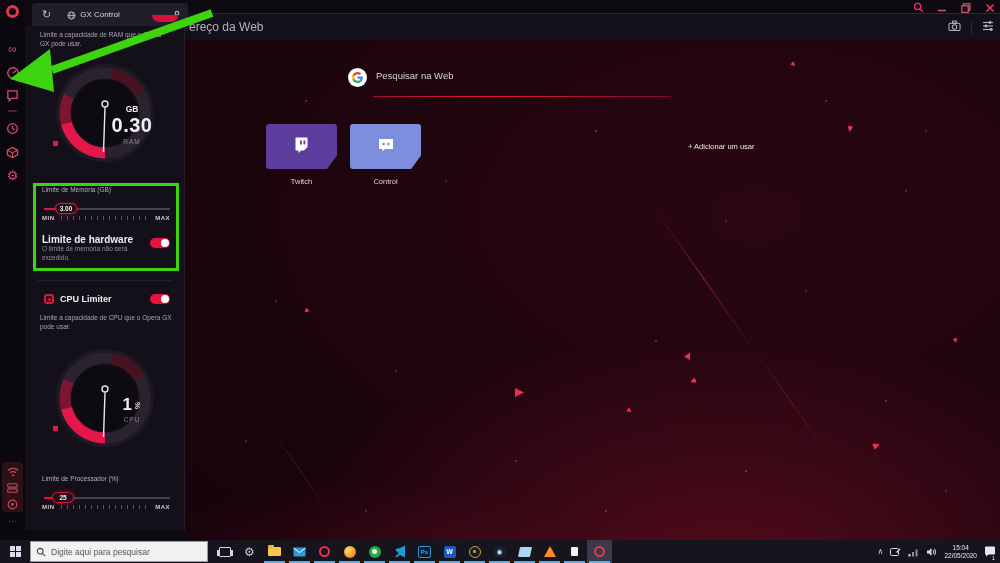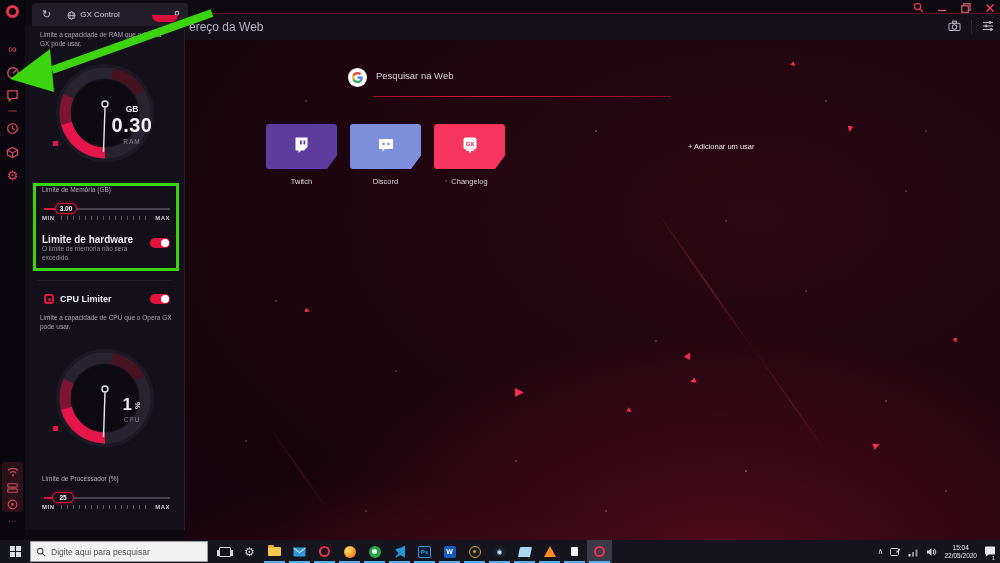--- a/index.html
+++ b/index.html
@@ -425,34 +425,21 @@
       <div class="tile-wrap">
         <div class="tile tile-discord">
           <span>
             <svg width="18" height="16" viewBox="0 0 18 16">
                 <path d="M2 2 h14 v10 h-8 l-2.5 2.5 v-2.5 h-3.5 z" fill="#fff" rx="3"></path>
                 <circle cx="6.6" cy="7" r="1.3" fill="#7d8fdc"></circle>
                 <circle cx="11.4" cy="7" r="1.3" fill="#7d8fdc"></circle>
               </svg>
           </span>
         </div>
-        <span class="tile-label">Discord</span>
-      </div>
-      <div class="tile-wrap">
-        <div class="tile tile-changelog">
-          <span>
-            <svg width="18" height="18" viewBox="0 0 18 18">
-                <rect x="2.5" y="1.5" width="13" height="12" rx="2" fill="#fff"></rect>
-                <text x="9" y="9.5" text-anchor="middle" font-size="6" font-weight="bold" fill="#e8234a" font-family="Liberation Sans, sans-serif">GX</text>
-                <rect x="5" y="13.5" width="8" height="1.6" rx="0.8" fill="#fff"></rect>
-                <rect x="8" y="15" width="2" height="1.6" fill="#fff"></rect>
-              </svg>
-          </span>
-        </div>
-        <span class="tile-label">Changelog</span>
+        <span class="tile-label">Control</span>
       </div>
     </div>
     <span class="add-site">+ Adicionar um usar</span>
   </div>
 
   <div class="green-box"></div>
   <svg class="arrow-svg" width="260" height="120" viewBox="0 0 260 120">
     <line x1="212" y1="13" x2="52" y2="70" stroke="#3bd40f" stroke-width="8"></line>
     <polygon points="10,79 50,49 54,92" fill="#3bd40f"></polygon>
   </svg>

